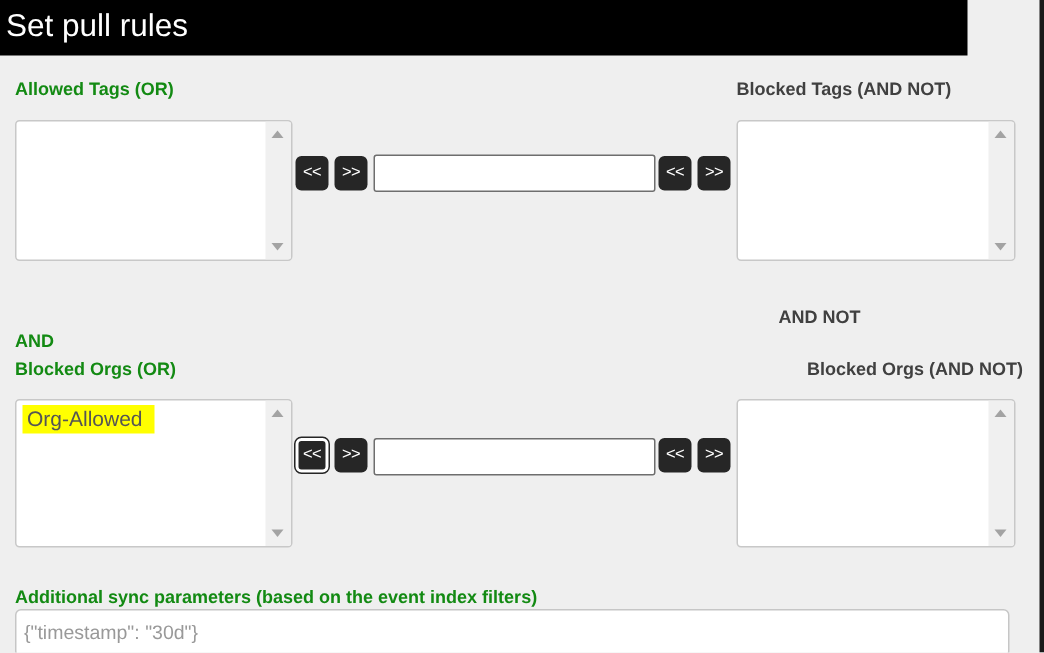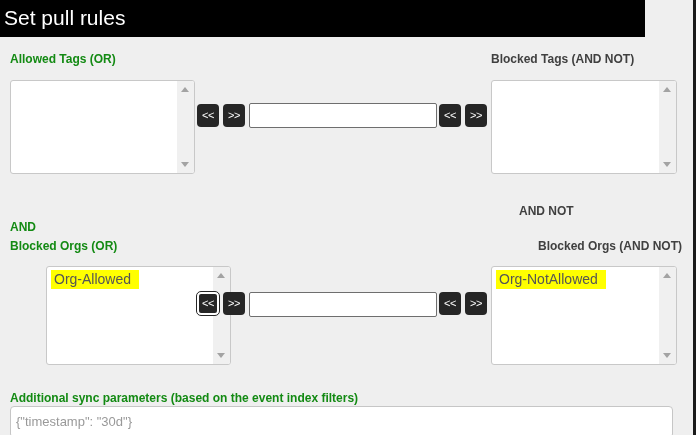--- a/index.html
+++ b/index.html
@@ -82,40 +82,37 @@
     <span class="down"></span>
   </div>
 </div>
 
 <div class="lbl green" style="left:10px; top:220px;">AND</div>
 <div class="lbl red" style="left:519px; top:204px;">AND NOT</div>
 
 <div class="lbl green" style="left:10px; top:239px;">Blocked Orgs (OR)</div>
 <div class="lbl red" style="left:491px; top:239px;padding-left:47px;">Blocked Orgs (AND NOT)</div>
 
-<div class="listbox" style="left:10px; top:266px; width:185px; height:99px;margin-left:36px;">
+<div class="listbox" style="left:10px; top:266px; width:185px; height:99px;">
   <div class="items">
     <span class="item">Org-Allowed</span>
   </div>
   <div class="scroll">
     <span class="up"></span>
     <span class="down"></span>
   </div>
 </div>
 
 <div class="btn focused" style="left:197px; top:292px;">&lt;&lt;</div>
 <div class="btn" style="left:223px; top:292px;">&gt;&gt;</div>
 <input class="txt" style="left: 249px; top: 292px; width: 188px;" value="">
 <div class="btn" style="left:439px; top:292px;">&lt;&lt;</div>
 <div class="btn" style="left:465px; top:292px;">&gt;&gt;</div>
 
 <div class="listbox" style="left:491px; top:266px; width:186px; height:99px;">
-  <div class="items">
-    <span class="item">Org-NotAllowed</span>
-  </div>
   <div class="scroll">
     <span class="up"></span>
     <span class="down"></span>
   </div>
 </div>
 
 <div class="lbl green" style="left:10px; top:379px;margin-top:12px;">Additional sync parameters (based on the event index filters)</div>
 <div class="param-input">{"timestamp": "30d"}</div>
 
 </body></html>

